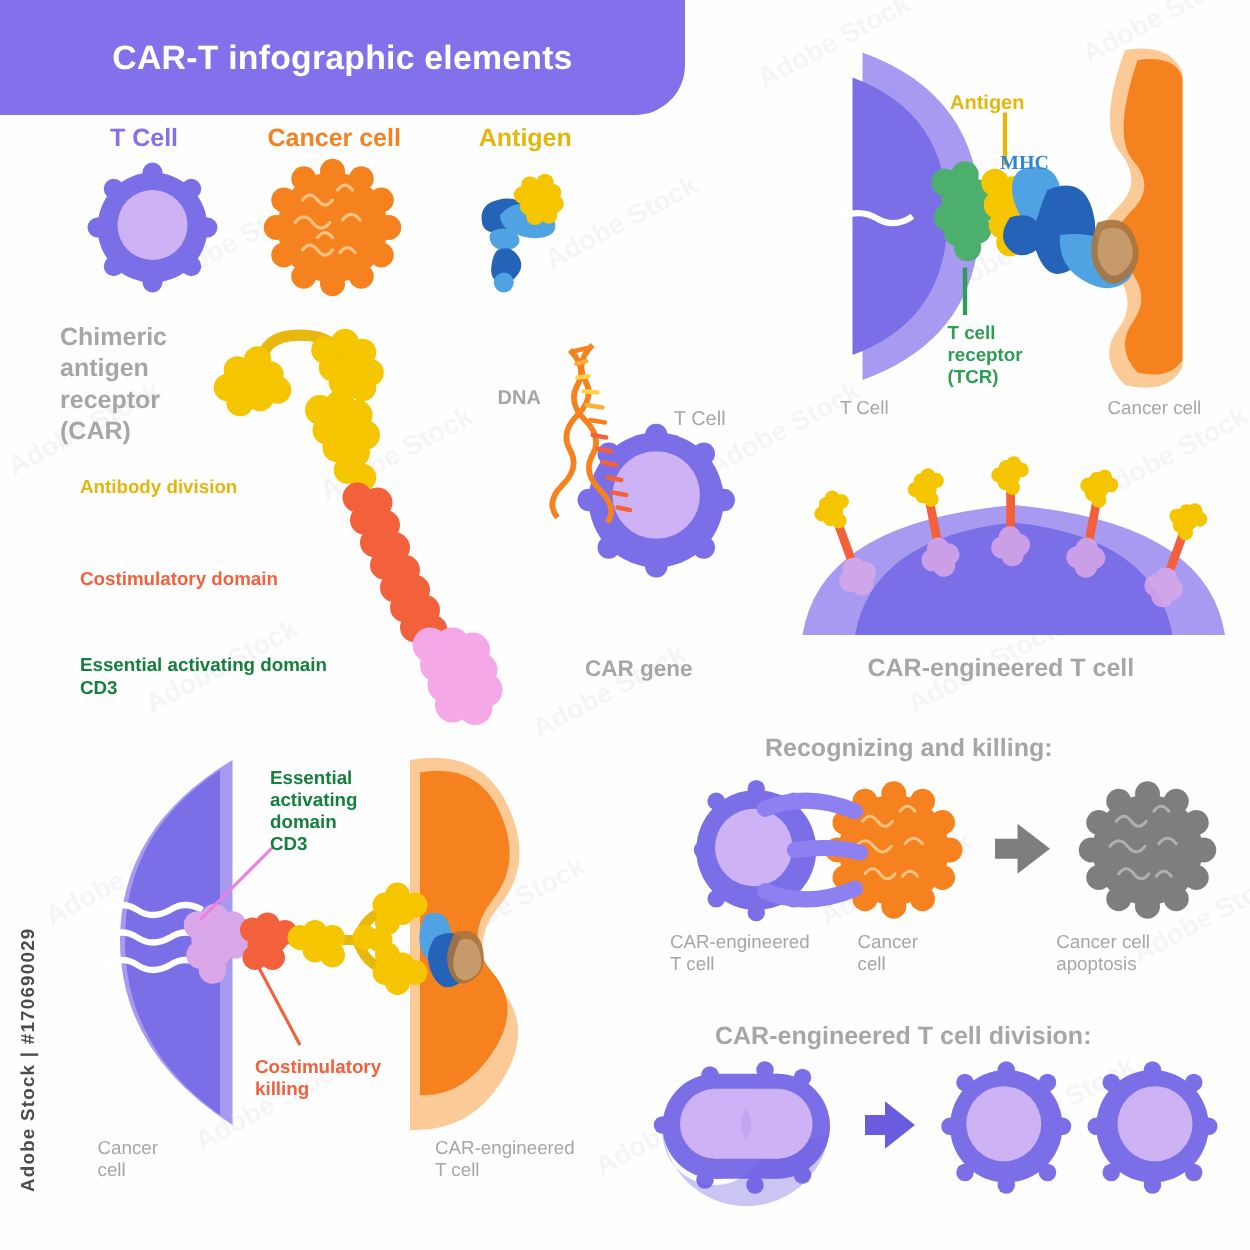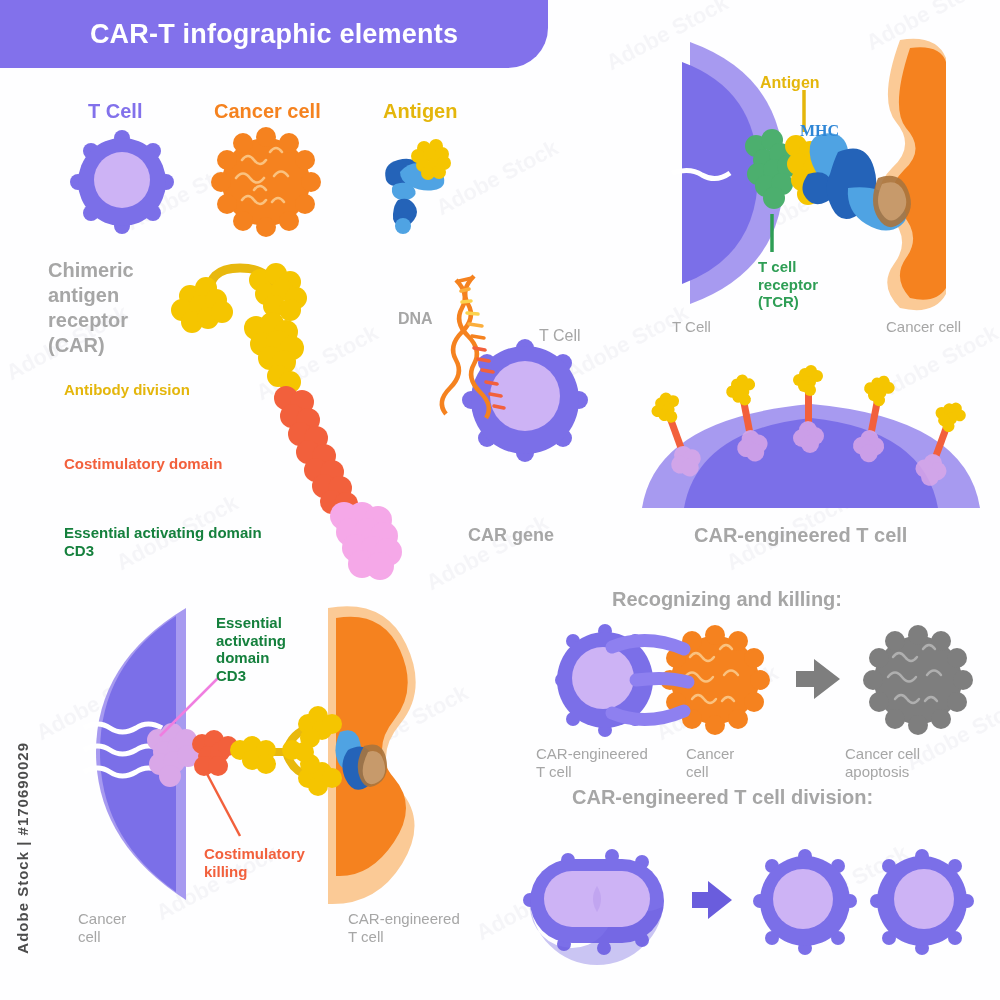--- a/index.html
+++ b/index.html
@@ -2,21 +2,21 @@
 <html><head>
 <meta charset="utf-8">
 <style>
   html,body{margin:0;padding:0;background:#ffffff;}
   body{width:1000px;height:1000px;position:relative;overflow:hidden;
        font-family:"Liberation Sans","DejaVu Sans",sans-serif;background:#fefeff;}
   .stage{position:absolute;inset:0;width:1000px;height:1000px;}
   .abs{position:absolute;}
 
   
-  .banner{left:0;top:0;width:548px;height:68px;background:#8271EB;
+  .banner{left:0;top:0;width:548px;height:92px;background:#8271EB;
           border-radius:0 0 40px 0;display:flex;align-items:center;justify-content:center;}
   .banner-title{color:#ffffff;font-size:27px;font-weight:bold;letter-spacing:.2px;}
 
   
   .lbl{font-weight:bold;line-height:1.18;white-space:pre-line;}
   .grey{color:#a6a6a6;}
   .purple{color:#8271EB;}
   .orange{color:#F5821F;}
   .gold{color:#E4B60C;}
   .blue{color:#2E86D6;font-family:Liberation Serif, serif;}
@@ -541,21 +541,21 @@
     </g>
   </svg>
 
   <div class="abs lbl grey" style="left:536px;top:745px;font-size:15px;font-weight:normal;">CAR-engineered
 T cell</div>
   <div class="abs lbl grey" style="left:686px;top:745px;font-size:15px;font-weight:normal;">Cancer
 cell</div>
   <div class="abs lbl grey" style="left:845px;top:745px;font-size:15px;font-weight:normal;">Cancer cell
 apoptosis</div>
 
-  <div class="abs lbl grey" style="left:572px;top:786px;font-size:20px;">CAR-engineered T cell division:</div>
+  <div class="abs lbl grey" style="left:572px;top:818px;font-size:20px;">CAR-engineered T cell division:</div>
 
   <svg class="abs" style="left:520px;top:848px;" width="460" height="110" viewBox="0 0 460 110">
     <g>
       <g fill="#7B6FE8">
         <circle cx="48" cy="12" r="7"></circle>
           <circle cx="92" cy="8" r="7"></circle>
           <circle cx="122" cy="14" r="7"></circle>
         <circle cx="136" cy="52" r="7"></circle>
           <circle cx="122" cy="92" r="7"></circle>
           <circle cx="84" cy="100" r="7"></circle>

